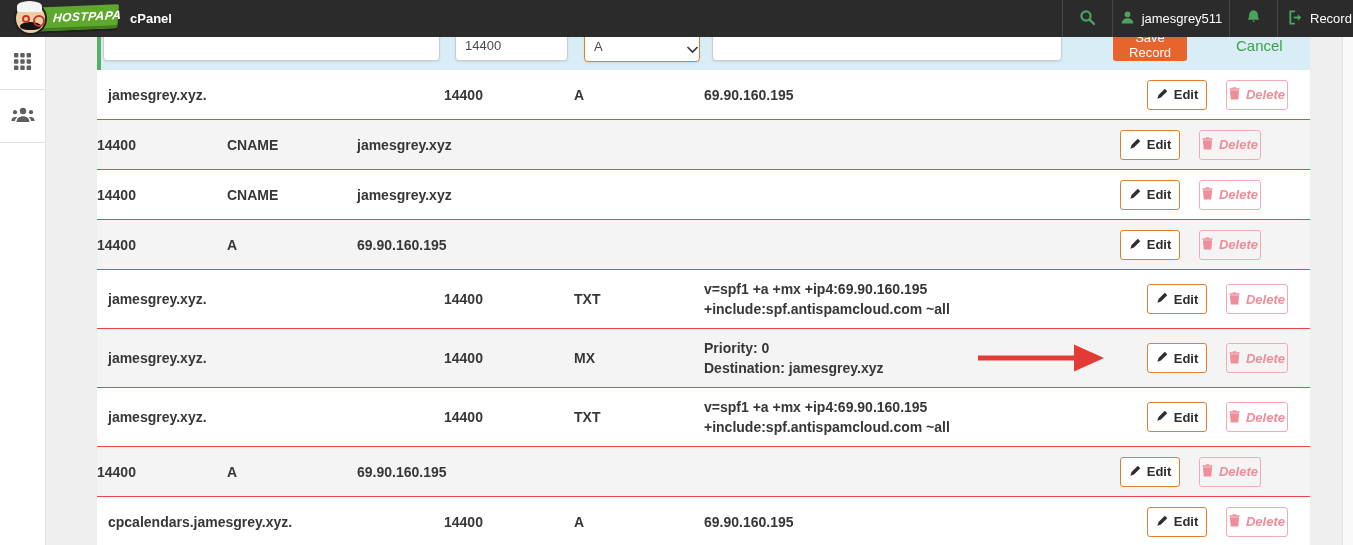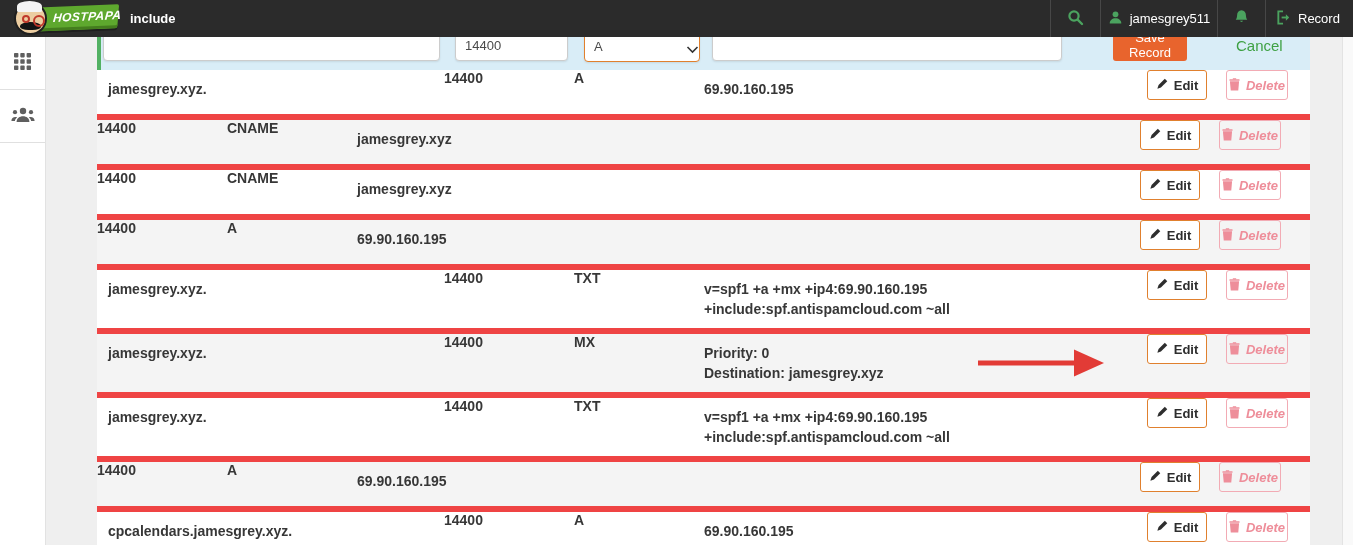--- a/index.html
+++ b/index.html
@@ -18,21 +18,21 @@
                background:#eccda1; border:2px solid #1f1f1f; z-index:2; }
   .logo-face::before { content:""; position:absolute; left:1px; top:-3px; width:25px; height:11px;
                        background:#f4f4f4; border-radius:60% 60% 10% 10%; }
   .logo-face::after { content:""; position:absolute; left:4px; bottom:3px; width:21px; height:8px;
                       background:#141414; border-radius:50% 50% 40% 40%; }
   .logo-glasses { position:absolute; left:6px; top:11px; width:8px; height:8px; border:2px solid #c0392b;
                   border-radius:50%; z-index:3; }
   .logo-glasses::after { content:""; position:absolute; left:9px; top:-2px; width:8px; height:8px;
                          border:2px solid #c0392b; border-radius:50%; }
   .app-title { position:absolute; left:130px; top:0; line-height:37px; color:#fff; font-size:13px; font-weight:700; }
-  .nav-right { position:absolute; right:12px; top:0; height:37px; display:flex; }
+  .nav-right { position:absolute; right:0; top:0; height:37px; display:flex; }
   .nav-item { height:37px; display:flex; align-items:center; justify-content:center; gap:7px;
               border-left:1px solid #474747; color:#fff; font-size:13px; cursor:pointer; }
   .nav-item.search { width:50px; }
   .nav-item.user { width:117px; }
   .nav-item.bell { width:48px; }
   .nav-item.logout { width:76px; justify-content:flex-start; padding-left:10px; }
   .nav-item svg { flex:0 0 auto; }
 
   
   .sidebar { position:absolute; left:0; top:37px; width:46px; height:508px; background:#ffffff;
@@ -55,28 +55,28 @@
                appearance:none; -webkit-appearance:none; padding-left:38px; color:#333; font-weight:400; }
   .sel-chevron { position:absolute; left:585px; top:12px; pointer-events:none; z-index:11; }
   .inp-value { left:611px; width:350px; }
   .save-btn { position:absolute; left:1012px; top:1px; width:74px; height:32px; background:#e8642d;
               color:#fff; border:none; border-radius:3px; font-size:13px; font-weight:400;
               font-family:"Liberation Sans",sans-serif; cursor:pointer; }
   .cancel-link { position:absolute; left:1117px; top:9px; color:#3fa144; font-size:15px; cursor:pointer; text-decoration:none;margin-left:18px; }
 
   
   .rows { position:absolute; left:0; top:70px; width:1213px; }
-  .row { display:flex; min-height:50px; border-bottom:6px solid #ef4444;
+  .row { display:flex; align-items:center; min-height:50px; border-bottom:1px solid #ef4444;
          background:#ffffff; position:relative; font-size:14px; font-weight:600; color:#373737; }
   .row.alt { background:#f4f4f4; }
   .cell-name  { flex:0 0 347px; padding:9px 0 9px 11px; line-height:20px; }
   .cell-ttl   { flex:0 0 130px; }
   .cell-type  { flex:0 0 130px; }
   .cell-value { flex:0 0 395px; line-height:20px; padding:9px 0; overflow-wrap:anywhere; white-space:pre-line; }
-  .row-actions { margin-left:auto; margin-right:29px; display:flex; gap:19px;padding-left:48px; }
+  .row-actions { margin-left:auto; margin-right:49px; display:flex; gap:19px;padding-left:48px; }
   .btn { height:30px; border-radius:3px; font-size:13px; font-weight:600; display:flex; align-items:center;
          gap:6px; padding:0 10px; cursor:pointer; font-family:"Liberation Sans",sans-serif; line-height:1; }
   .btn-edit { background:#ffffff; border:1px solid #e0802e; color:#2e2e2e; width:60px; justify-content:center; }
   .btn-delete { background:transparent; border:1px solid #f2abb4; color:#ee8e9a; width:62px; justify-content:center;font-style:italic; }
 
   
   .arrow-annotation { position:absolute; right:206px; top:50%; transform:translateY(-50%); width:126px; height:28px; z-index:20; }
 
   
   .scroll-strip { position:absolute; right:0; top:37px; width:11px; height:508px; background:#f9f9f9;
@@ -87,21 +87,21 @@
 
 <div class="navbar">
   <div class="logo">
     <div class="logo-banner">
       <span>HOSTPAPA</span>
     </div>
     <div class="logo-face">
       <div class="logo-glasses"></div>
     </div>
   </div>
-  <div class="app-title">include</div>
+  <div class="app-title">cPanel</div>
 
   <div class="nav-right">
     <div class="nav-item search">
       <span>
         <svg width="17" height="17" viewBox="0 0 17 17">
             <circle cx="7" cy="7" r="4.6" fill="none" stroke="#4ba35f" stroke-width="2.2"></circle>
             <line x1="10.6" y1="10.6" x2="15" y2="15" stroke="#4ba35f" stroke-width="2.4" stroke-linecap="round"></line>
           </svg>
       </span>
     </div>

